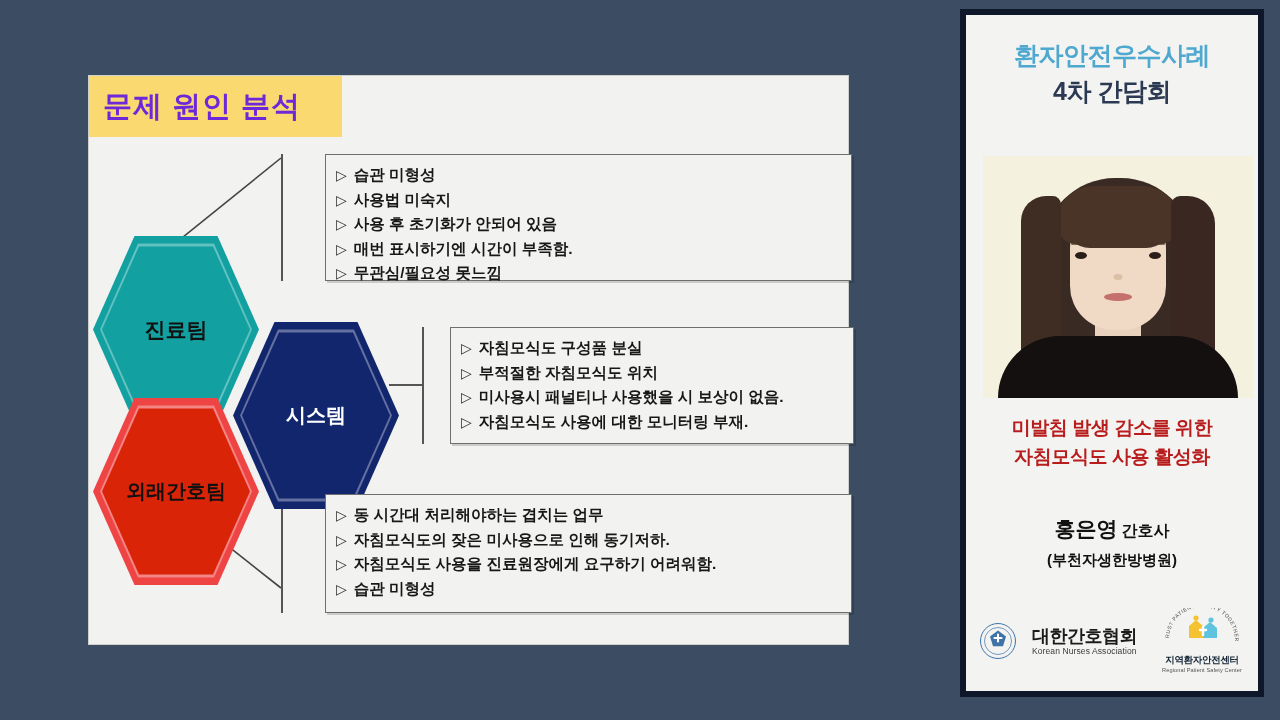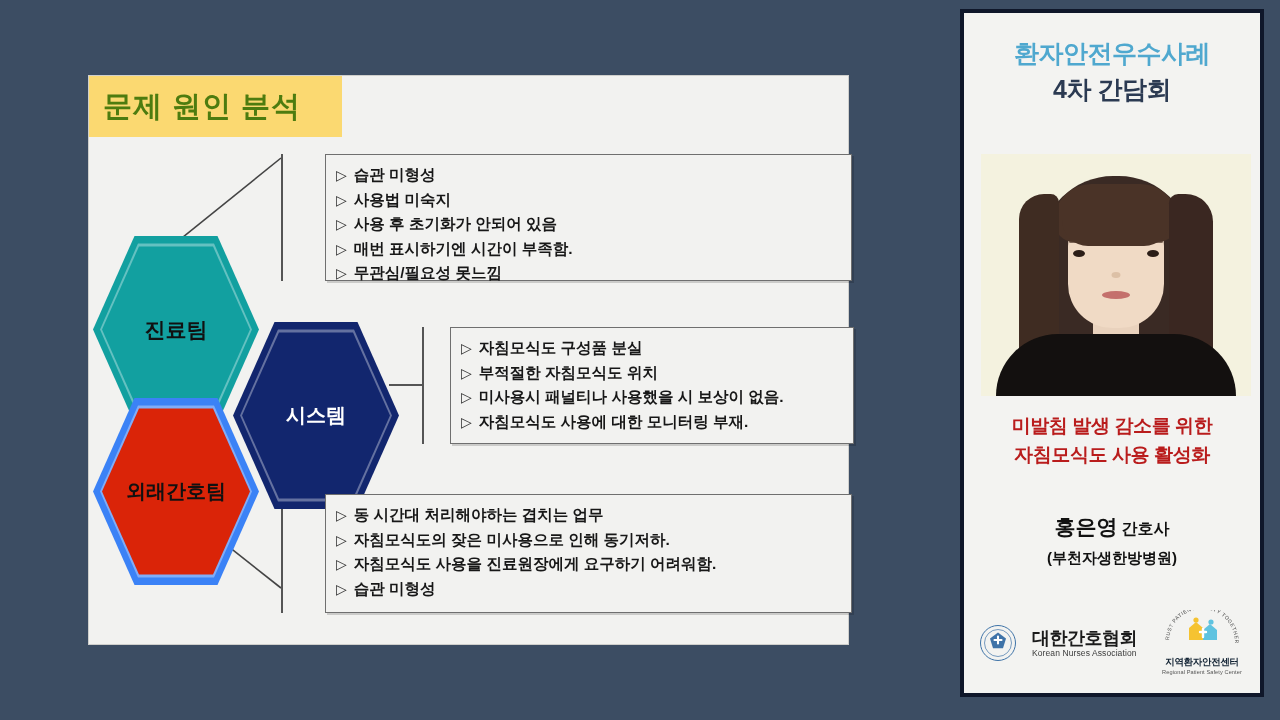--- a/index.html
+++ b/index.html
@@ -21,21 +21,21 @@
   }
 
   #title-banner {
     position: absolute;
     left: 0px; top: 0px;
     width: 253px; height: 61px;
     background: #fbd971;
     display: flex; align-items: center;
   }
   #title-banner .t {
-    font-size: 29px; font-weight: bold; color: #4d7c0f;
+    font-size: 29px; font-weight: bold; color: #6d28d9;
     padding-left: 14px; letter-spacing: 1px;
     white-space: nowrap;
   }
 
   
   .hex {
     position: absolute;
     clip-path: polygon(25% 2%, 75% 2%, 100% 50%, 75% 98%, 25% 98%, 0% 50%);
     display: flex; align-items: center; justify-content: center;
   }
@@ -54,21 +54,21 @@
   }
 
   #hex-jinryo { left: 4px;  top: 156px; width: 166px; height: 195px; background:#12a0a0; }
   #hex-jinryo .ring2 { background:#12a0a0; }
   #hex-jinryo .lbl { color:#111; }
 
   #hex-system { left: 144px; top: 242px; width: 166px; height: 195px; background:#12266e; }
   #hex-system .ring2 { background:#12266e; }
   #hex-system .lbl { color:#ffffff; font-size: 20px; }
 
-  #hex-oerae { left: 4px; top: 318px; width: 166px; height: 195px; background:#3b82f6; }
+  #hex-oerae { left: 4px; top: 318px; width: 166px; height: 195px; background:#ef4444; }
   #hex-oerae .ring2 { background:#da2408; }
   #hex-oerae .lbl { color:#111; font-size: 20px; }
 
   
   .vline { position: absolute; width: 2px; background: #555; }
   .hline { position: absolute; height: 2px; background: #555; }
   .diag  { position: absolute; }
   .diag line { stroke: #444; stroke-width: 1.6; }
 
   
@@ -90,21 +90,21 @@
   #box1 { left: 236px; top: 78px;  width: 527px; height: 127px; }
   #box2 { left: 361px; top: 251px; width: 404px; height: 117px; }
   #box3 { left: 236px; top: 418px; width: 527px; height: 119px; }
 
   
   #panel {
     position: absolute;
     left: 960px; top: 9px;
     width: 304px; height: 688px;
     background: #f3f3f1;
-    border: 4px solid #0f172a;
+    border: 6px solid #0f172a;
   }
   #panel-title { text-align: center; padding-top: 24px; }
   #panel-title .l1 {
     font-size: 25px; font-weight: bold; color: #4fa8cf; letter-spacing: -0.5px;
   }
   #panel-title .l2 {
     font-size: 25px; font-weight: bold; color: #2b3a52; margin-top: 3px; letter-spacing: -0.5px;
   }
 
   

